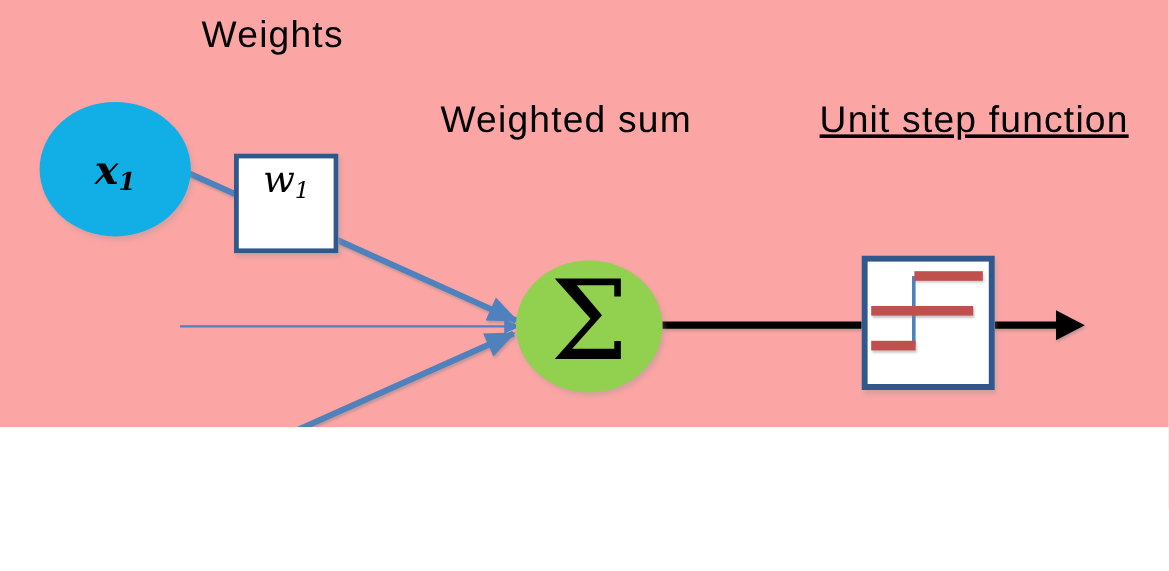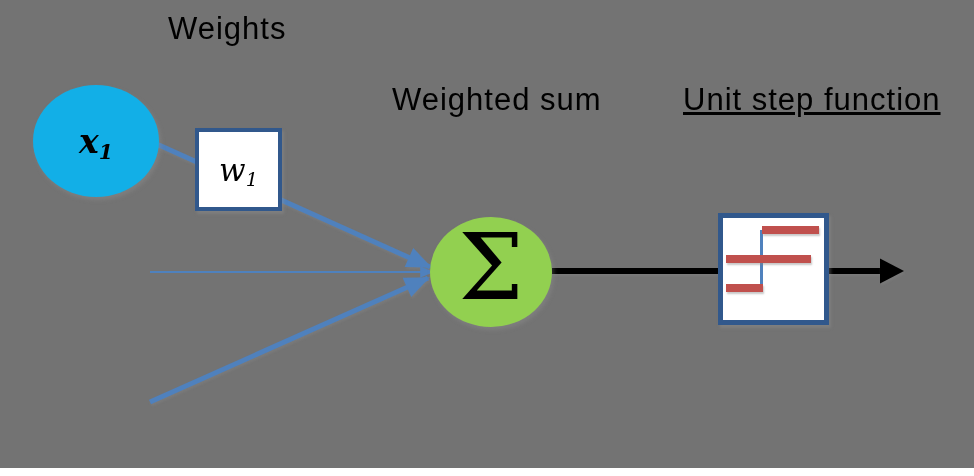--- a/index.html
+++ b/index.html
@@ -1,20 +1,20 @@
 <!DOCTYPE html>
 <html><head>
 <meta charset="utf-8">
 <style>
   html, body { margin: 0; padding: 0; background: #ffffff; }
   .stage {
     position: relative;
     width: 974px;
-    height: 468px;
-    background: #737373;
+    height: 356px;
+    background: #fca5a5;
     overflow: hidden;
     font-family: "Liberation Sans", sans-serif;
   }
   .stage * { box-sizing: border-box; }
 
   .wires { position: absolute; left: 0; top: 0; }
   .wire-shadow { filter: drop-shadow(1px 2px 1px rgba(130,130,130,0.45)); }
 
   .heading {
     position: absolute;
@@ -48,21 +48,20 @@
   .input-node .math {
     font-size: 33px;
     font-weight: bold;
   }
 
   .weight-box {
     position: absolute;
     background: #ffffff;
     border: 4px solid #31588C;
     display: flex;
-    align-items: center;
     justify-content: center;
     box-shadow: 2px 3px 3px rgba(150,150,150,0.35);
   }
   .weight-box .math { font-size: 31px; }
 
   .sum-node {
     position: absolute;
     left: 430px; top: 217px;
     width: 122px; height: 110px;
     border-radius: 50%;
@@ -124,21 +123,21 @@
     <line x1="150" y1="272" x2="433" y2="272" stroke="#4F81BD" stroke-width="1.8" marker-end="url(#arrowSmall)"></line>
 
     <line class="wire-shadow" x1="150" y1="402" x2="428" y2="278" stroke="#4F81BD" stroke-width="5" marker-end="url(#arrowBig)"></line>
 
     <line class="wire-shadow" x1="552" y1="271" x2="882" y2="271" stroke="#000000" stroke-width="6"></line>
     <polygon class="wire-shadow" points="880,258.5 904,271 880,283.5" fill="#000000"></polygon>
   </svg>
 
   <div class="heading" style="left:168px; top:11px;">Weights</div>
 
-  <div class="heading" style="left:392px; top:82px;">Weighted sum</div>
+  <div class="heading" style="left:367px; top:82px;">Weighted sum</div>
 
   <div class="heading" style="left:683px; top:82px;text-decoration:underline;">Unit step function</div>
 
   <div class="input-node" style="left:33px; top:85px;">
     <span class="math"><span>x</span><sub>1</sub></span>
   </div>
 
 
 
   <div class="weight-box" style="left:195px; top:128px; width:87px; height:83px;">

